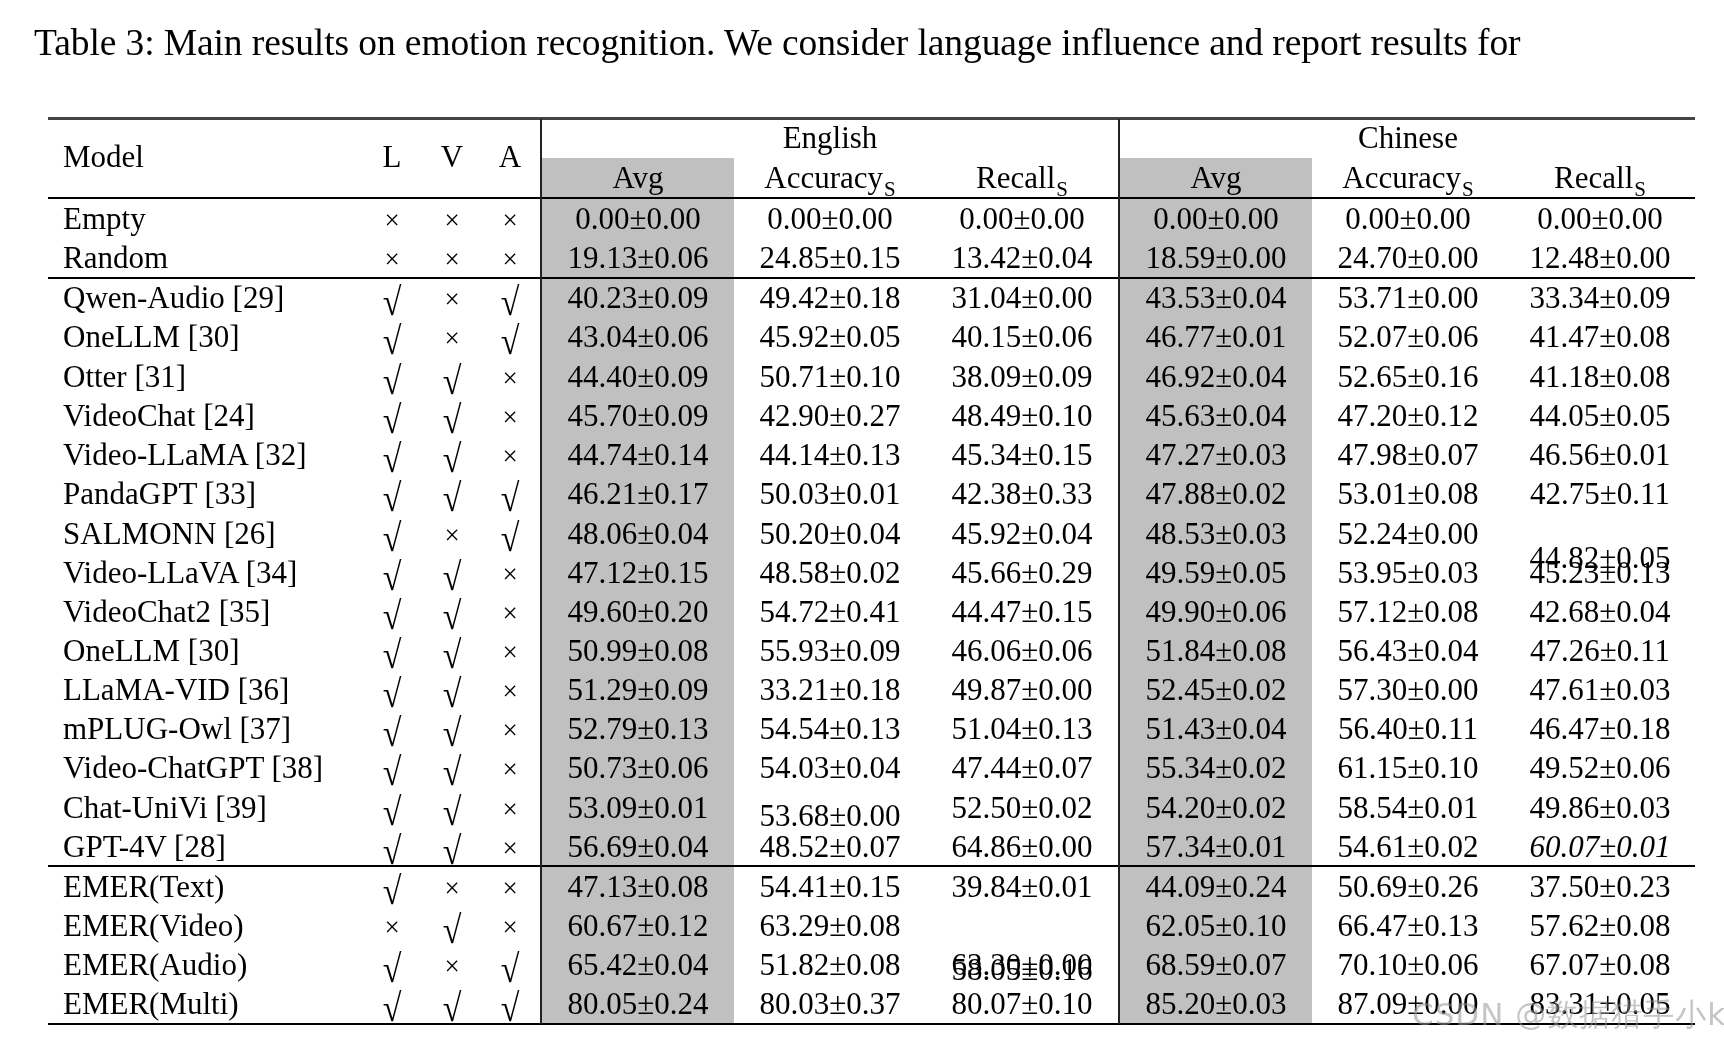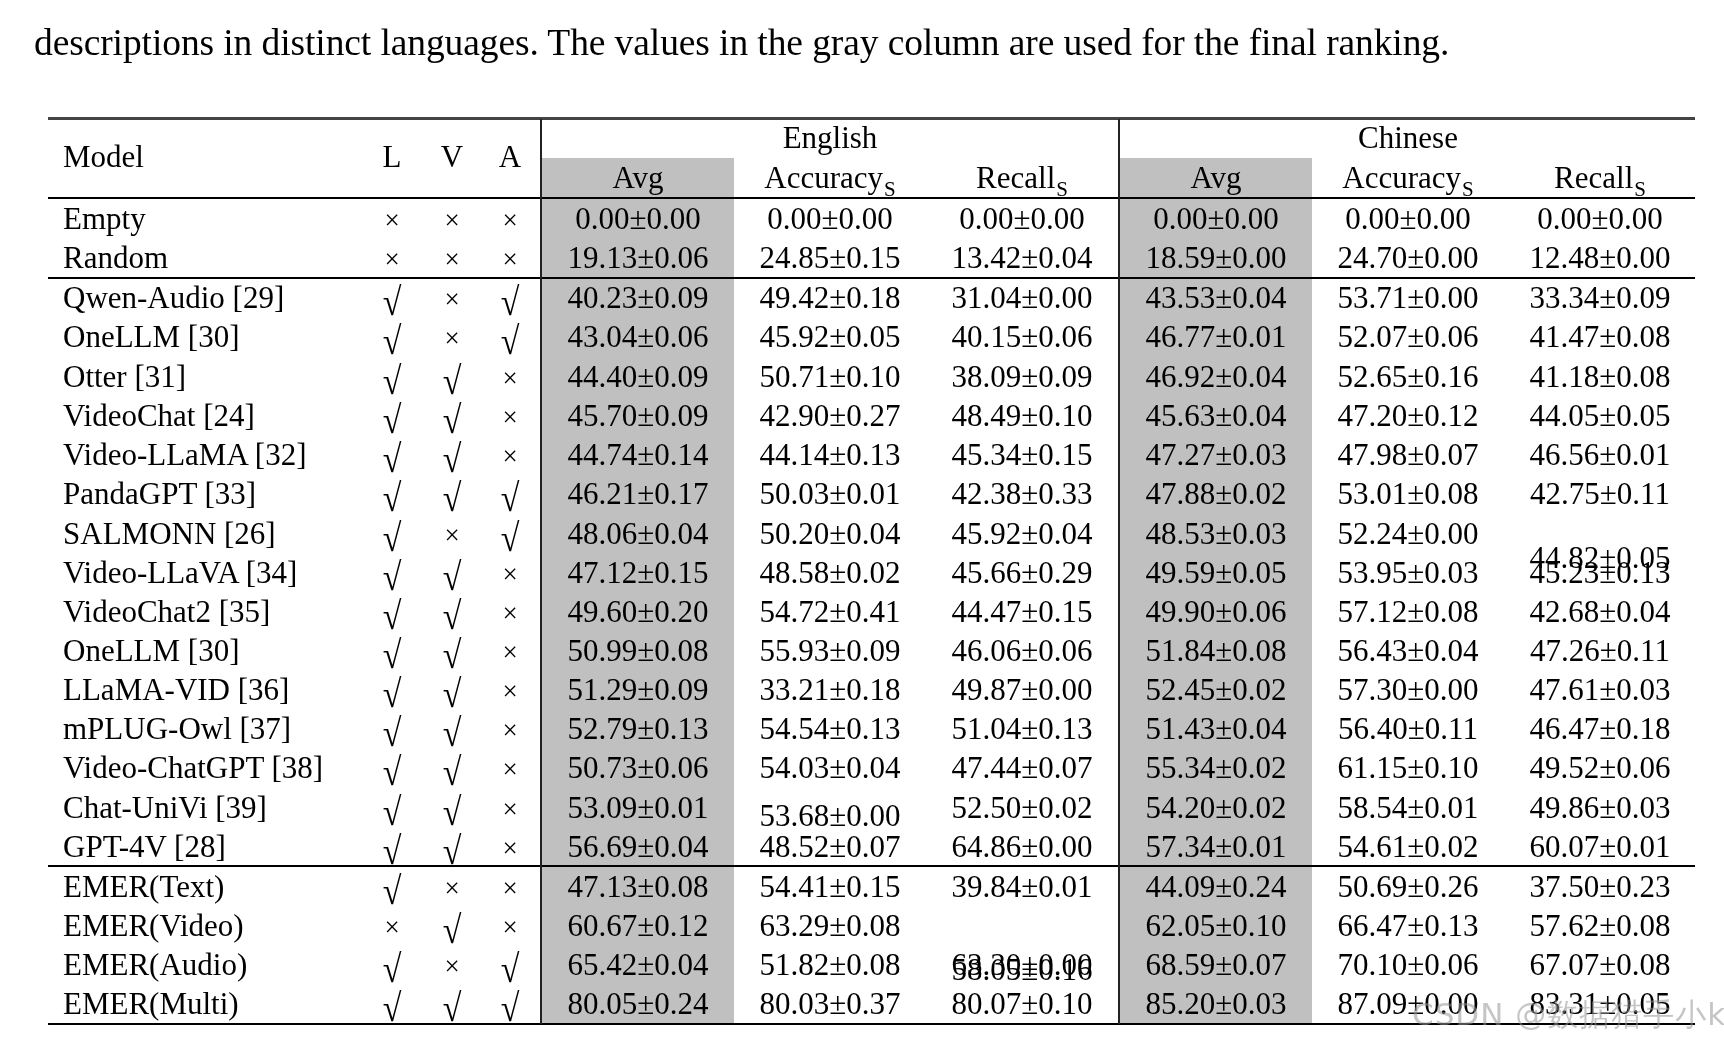--- a/index.html
+++ b/index.html
@@ -29,21 +29,21 @@
   .watermark {
     position: absolute; left: 1412px; top: 994px; font-size: 31px;
     color: rgba(150,150,150,0.55); font-family: "DejaVu Sans", sans-serif;
     white-space: nowrap; letter-spacing: 1px;
   }
 </style>
 </head>
 <body>
 
 <div class="caption">
-  <div>descriptions in distinct languages. The values in the gray column are used for the final ranking.</div>
+  <div>Table 3: Main results on emotion recognition. We consider language influence and report results for</div>
 </div>
 
 <div class="gray" style="left:542px; width:192px; top:158px; height:866px;"></div>
 <div class="gray" style="left:1120px; width:192px; top:158px; height:866px;"></div>
 
 <div class="rule top"></div>
 <div class="rule mid" style="top:158px; left:542px; width:0;"></div>
 <div class="rule mid" style="top:197px;"></div>
 <div class="rule mid" style="top:277px;"></div>
 <div class="rule mid" style="top:865px;"></div>
@@ -274,21 +274,21 @@
     <div>
       <div class="cell left" style="left: 63px; top: 827px;">GPT-4V [28]</div>
       <div class="cell" style="left: 372px; width: 40px; top: 827px;"><span class="check">√</span></div>
       <div class="cell" style="left: 432px; width: 40px; top: 827px;"><span class="check">√</span></div>
       <div class="cell" style="left: 490px; width: 40px; top: 827px;"><span class="mark">×</span></div>
       <div class="cell" style="left: 542px; width: 192px; top: 827px;">56.69±0.04</div>
       <div class="cell" style="left: 734px; width: 192px; top: 827px;">48.52±0.07</div>
       <div class="cell" style="left: 926px; width: 192px; top: 827px;">64.86±0.00</div>
       <div class="cell" style="left: 1120px; width: 192px; top: 827px;">57.34±0.01</div>
       <div class="cell" style="left: 1312px; width: 192px; top: 827px;">54.61±0.02</div>
-      <div class="cell" style="left: 1504px; width: 192px; top: 827px;">60.07±0.01</div>
+      <div class="cell" style="left: 1504px; width: 192px; top: 827px; font-style: italic;">60.07±0.01</div>
     </div>
     <div>
       <div class="cell left" style="left: 63px; top: 867px;">EMER(Text)</div>
       <div class="cell" style="left: 372px; width: 40px; top: 867px;"><span class="check">√</span></div>
       <div class="cell" style="left: 432px; width: 40px; top: 867px;"><span class="mark">×</span></div>
       <div class="cell" style="left: 490px; width: 40px; top: 867px;"><span class="mark">×</span></div>
       <div class="cell" style="left: 542px; width: 192px; top: 867px;">47.13±0.08</div>
       <div class="cell" style="left: 734px; width: 192px; top: 867px;">54.41±0.15</div>
       <div class="cell" style="left: 926px; width: 192px; top: 867px;">39.84±0.01</div>
       <div class="cell" style="left: 1120px; width: 192px; top: 867px;">44.09±0.24</div>

